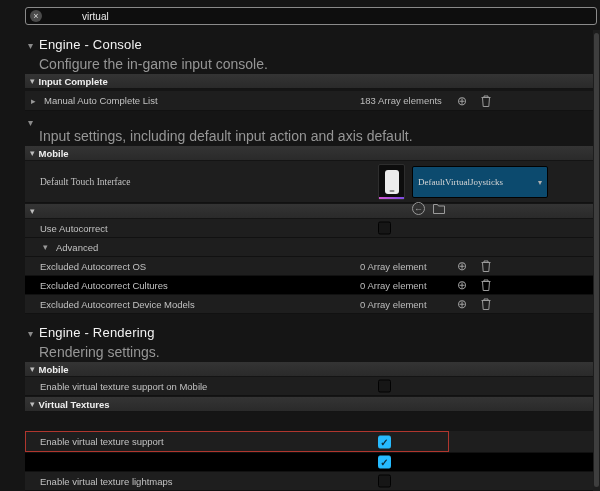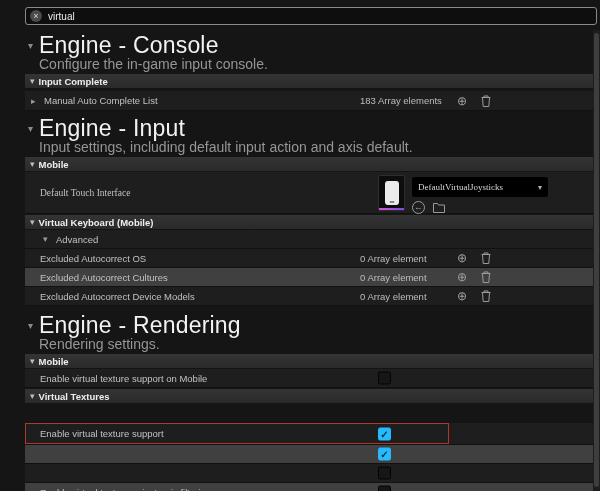--- a/index.html
+++ b/index.html
@@ -19,49 +19,49 @@
     border: 1px solid #8a8a8a;
     border-radius: 3px;
     display: flex; align-items: center; padding: 0 4px; gap: 6px;
   }
   .clear-circle {
     width: 12px; height: 12px; border-radius: 50%;
     background: #4a4a4a; color: #dcdcdc;
     font-size: 9px; line-height: 12px; text-align: center;
     cursor: pointer; flex: 0 0 auto;
   }
-  .search-text { font-size: 10px; color: #ececec; }
+  .search-text { font-size: 10px; color: #ececec; margin-left: 34px; }
 
   
   .content { position: absolute; left: 25px; right: 7px; top: 0; }
   .search-spacer { height: 26px; }
 
   .section-header { display: flex; align-items: center; padding-left: 3px; }
   .sec-caret { color: #8a8a8a; font-size: 10px; margin-right: 6px; cursor: pointer; }
-  .sec-title { color: #f2f2f2; font-size: 23px; line-height: 22px; letter-spacing: .2px; }
+  .sec-title { color: #f2f2f2; font-size: 13px; line-height: 22px; letter-spacing: .2px; }
   .subtitle { color: #969696; font-size: 14px; height: 12px; line-height: 12px; padding-left: 14px; }
 
   .cat-bar {
     height: 15px; display: flex; align-items: center; padding-left: 5px;
     background: linear-gradient(#343434, #2a2a2a);
     border-bottom: 1px solid #141414;
   }
   .cat-caret { color: #bdbdbd; font-size: 9px; margin-right: 4px; cursor: pointer; }
   .cat-label { color: #efefef; font-size: 9.5px; font-weight: bold; }
 
   .row {
     position: relative;
     display: flex; align-items: center;
     padding-left: 15px;
     border-bottom: 1px solid #111111;
     font-size: 9.5px; color: #c2c2c2;
   }
   .row.caretrow { padding-left: 6px; }
   .row.a { background: #1e1e1e; }
-  .row.b { background: #404040; }
+  .row.b { background: #000000; }
   .h19 { height: 19px; }
   .h20 { height: 20px; }
   .h22 { height: 22px; margin-top: 19px; }
   .h42 { height: 42px; font-family: Liberation Serif, serif; }
   .row-caret { color: #9a9a9a; font-size: 9px; margin-right: 4px; width: 9px; cursor: pointer; }
   .row-label { color: #c2c2c2; }
 
   .val { position: absolute; left: 335px; color: #bdbdbd; }
   .plus-btn {
     position: absolute; left: 432px; top: 50%; transform: translateY(-50%);
@@ -100,22 +100,22 @@
   .phone::after {
     content: ""; position: absolute; bottom: 2px; left: 50%; transform: translateX(-50%);
     width: 5px; height: 2px; background: #8d8d8d; border-radius: 1px;
   }
   .thumb-underline {
     position: absolute; bottom: 0; left: 0; right: 0; height: 2px;
     background: linear-gradient(90deg, #d257d2, #7b4be0);
   }
   .asset-stack { position: absolute; left: 387px; top: 5px; }
   .dropdown {
-    width: 136px; height: 20px;
-    background: #000000; border: 1px solid #020202; border-radius: 2px;
+    width: 136px; height: 32px;
+    background: #0c4a6e; border: 1px solid #020202; border-radius: 2px;
     display: flex; align-items: center; justify-content: space-between;
     padding: 0 5px; font-size: 9px; color: #d6d6d6; cursor: pointer;
   }
   .chev { color: #b0b0b0; font-size: 8px; }
   .asset-icons { display: flex; align-items: center; gap: 7px; margin-top: 4px; }
   .icon-circle {
     width: 13px; height: 13px; border: 1px solid #9a9a9a; border-radius: 50%;
     color: #9a9a9a; font-size: 9px; line-height: 11px; text-align: center; cursor: pointer;
   }
   .icon-folder { line-height: 0; cursor: pointer; }
@@ -161,21 +161,20 @@
         <svg width="10" height="12" viewBox="0 0 10 12">
           <path d="M0.5 2.5h9" stroke="#9a9a9a" fill="none"></path>
           <path d="M3 2.5V1h4v1.5" stroke="#9a9a9a" fill="none"></path>
           <path d="M1.5 2.5l0.7 9h5.6l0.7-9" stroke="#9a9a9a" fill="none"></path>
         </svg>
       </span>
     </div>
 
     <div class="section-header mt6">
       <span class="sec-caret">▾</span>
-      <span class="sec-title">Engine - Input</span>
     </div>
     <div class="subtitle mt2">Input settings, including default input action and axis default.</div>
 
     <div class="cat-bar mt4">
       <span class="cat-caret">▾</span>
       <span class="cat-label">Mobile</span>
     </div>
 
     <div class="row a h42">
       <span class="row-label">Default Touch Interface</span>
@@ -194,23 +193,28 @@
             <svg width="14" height="12" viewBox="0 0 14 12">
               <path d="M1.5 10.5v-9h4l1 1.5h6v7.5z" fill="none" stroke="#9a9a9a"></path>
             </svg>
           </span>
         </span>
       </span>
     </div>
 
     <div class="cat-bar mt1">
       <span class="cat-caret">▾</span>
-      <span class="cat-label">Virtual Keyboard (Mobile)</span>
-    </div>
-
+    </div>
+
+    <div class="row a h19">
+      <span class="row-label">Use Autocorrect</span>
+      <span class="checkbox">
+        
+      </span>
+    </div>
 
     <div class="row caretrow a h19" style="padding-left:18px">
       <span class="row-caret">▾</span>
       <span class="row-label">Advanced</span>
     </div>
 
     <div class="row a h19">
       <span class="row-label">Excluded Autocorrect OS</span>
       <span class="val">0 Array element</span>
       <span class="plus-btn">⊕</span>
@@ -280,20 +284,21 @@
       <span class="red-outline shown"></span>
     </div>
 
     <div class="row b h19">
       <span class="checkbox checked">
         <span class="check">✓</span>
       </span>
     </div>
 
     <div class="row a h19">
+      <span class="row-label">Enable virtual texture lightmaps</span>
       <span class="checkbox">
         
       </span>
     </div>
 
     <div class="row b h19">
       <span class="row-label">Enable virtual texture anisotropic filtering</span>
       <span class="checkbox">
         
       </span>

